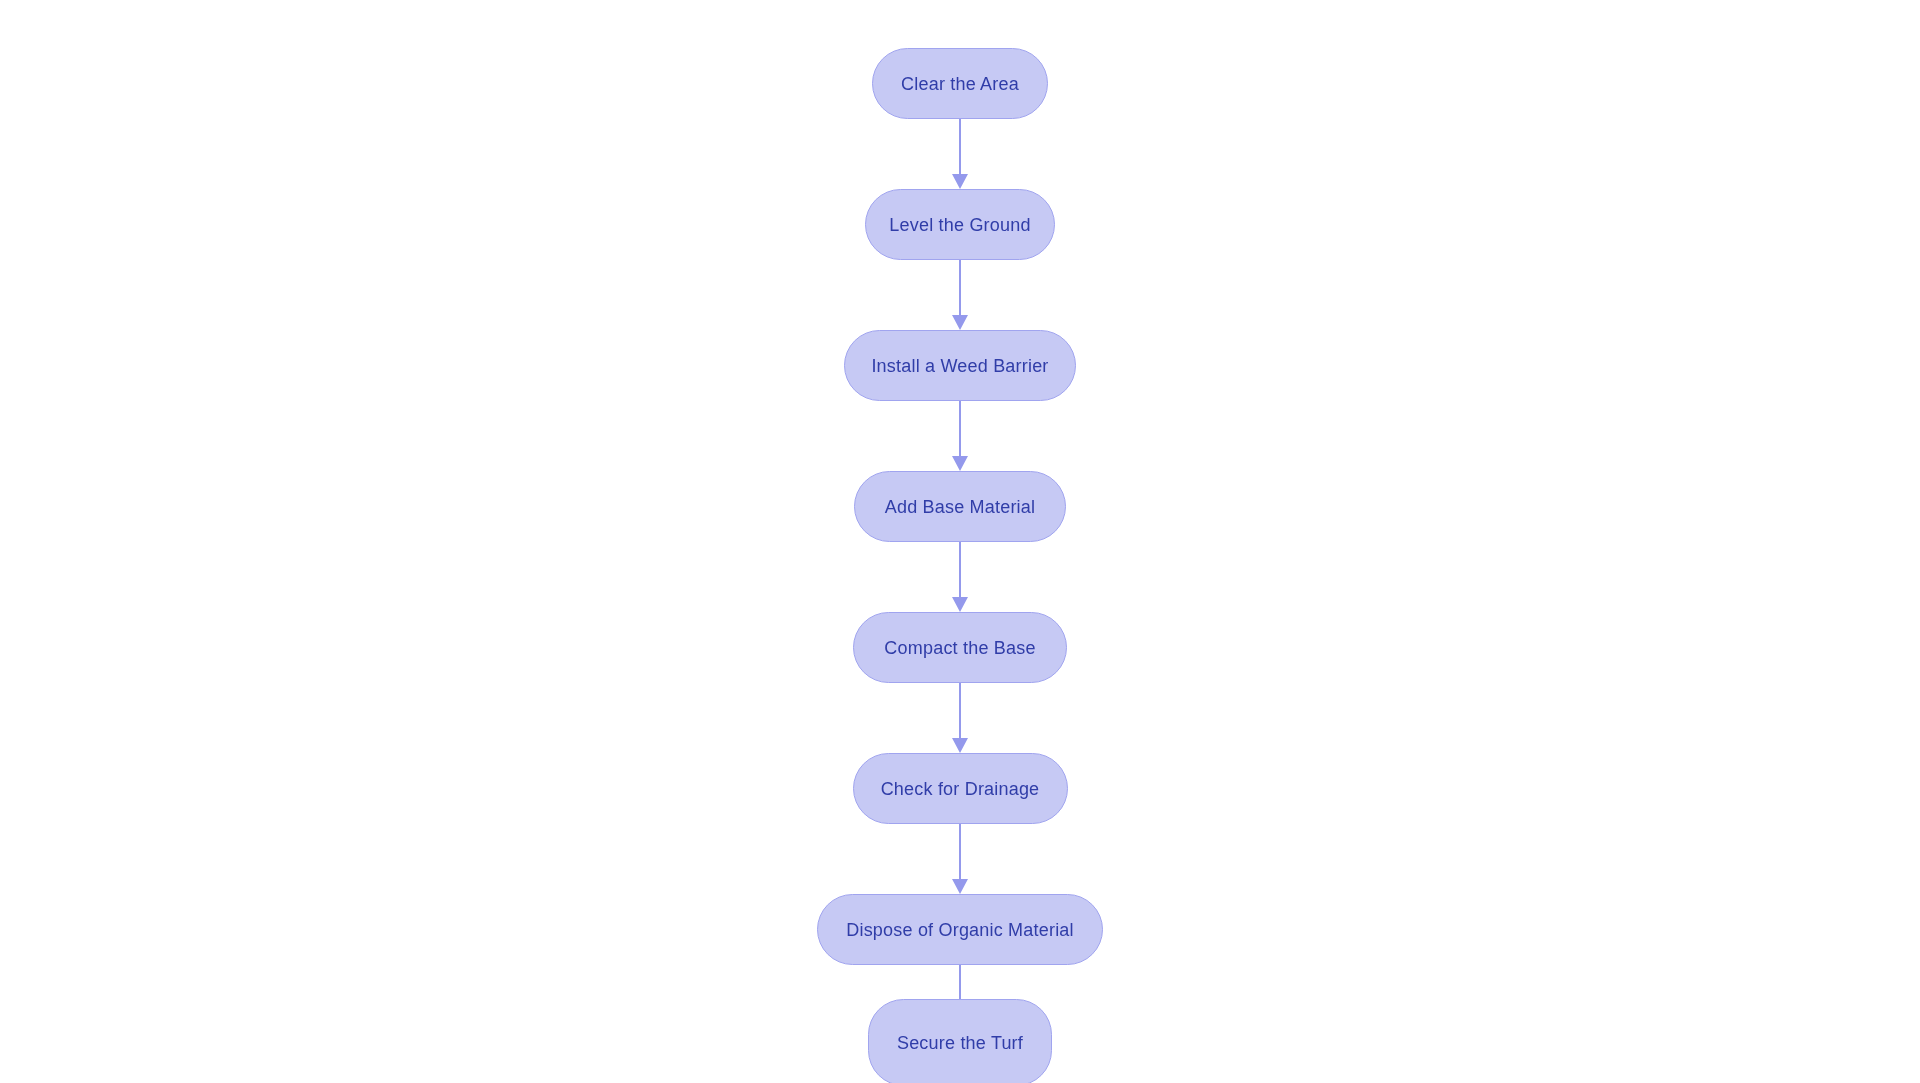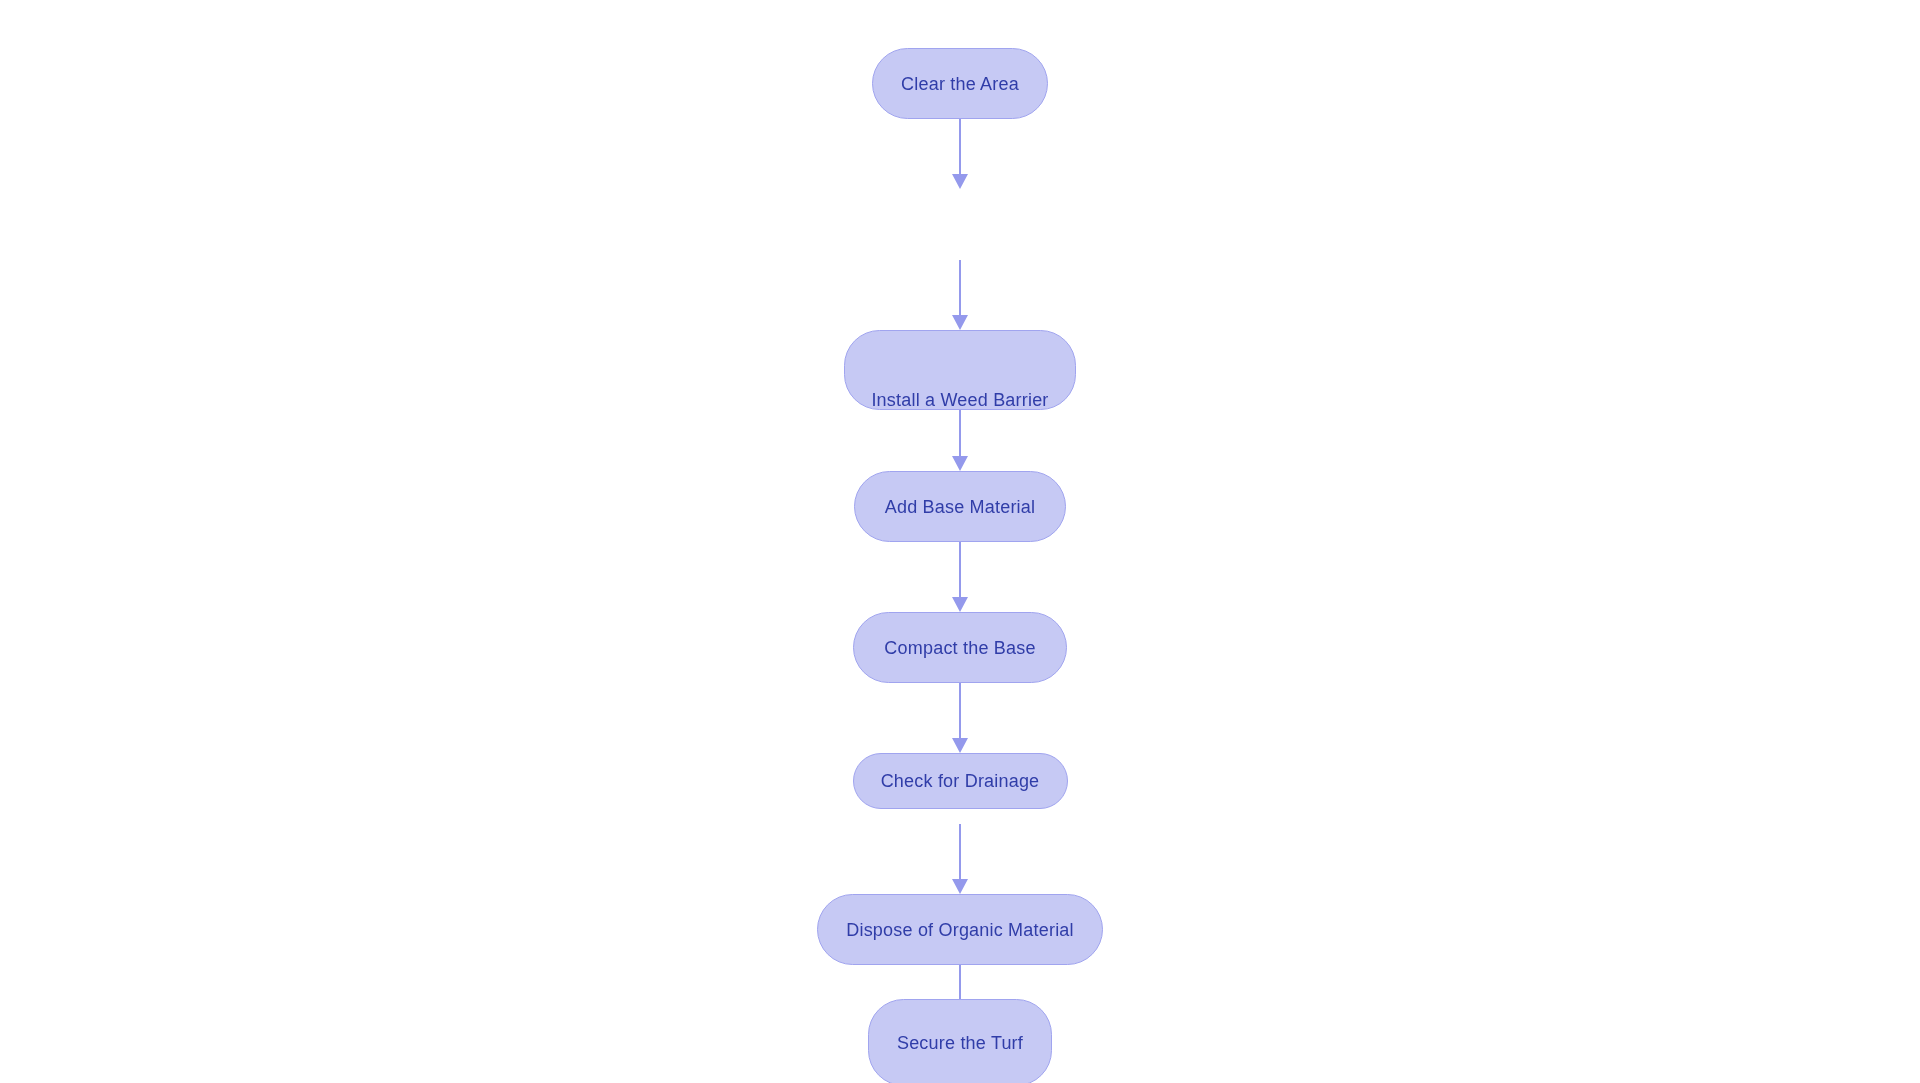--- a/index.html
+++ b/index.html
@@ -80,30 +80,33 @@
       <div class="arrow-line"></div>
       <div class="arrow-head"></div>
     </div>
     <div class="arrow" style="left: 960px; top: 929px; height: 70px;">
       <div class="arrow-line"></div>
       <div class="arrow-head"></div>
     </div>
     <div class="node" style="left: 872px; top: 12px; width: 176px; height: 71px;">
       <span>Clear the Area</span>
     </div>
-    <div class="node" style="left: 844px; top: 294px; width: 232px; height: 80px; align-items: flex-end;">
+    <div class="node" style="left: 865px; top: 153px; width: 190px; height: 71px;">
+      <span>Level the Ground</span>
+    </div>
+    <div class="node" style="left: 844px; top: 294px; width: 232px; height: 71px;">
       <span>Install a Weed Barrier</span>
     </div>
     <div class="node" style="left: 854px; top: 435px; width: 212px; height: 71px; text-align: center;">
       <span>Add Base Material</span>
     </div>
     <div class="node" style="left: 853px; top: 576px; width: 214px; height: 71px; text-align: right;">
       <span>Compact the Base</span>
     </div>
-    <div class="node" style="left: 852.5px; top: 717px; width: 215px; height: 56px;">
+    <div class="node" style="left: 852.5px; top: 717px; width: 215px; height: 71px;">
       <span>Check for Drainage</span>
     </div>
     <div class="node" style="left: 817px; top: 858px; width: 286px; height: 71px; text-align: center;">
       <span>Dispose of Organic Material</span>
     </div>
     <div class="node" style="left: 868px; top: 963px; width: 184px; height: 87px;">
       <span>Secure the Turf</span>
     </div>
   </div>
 

